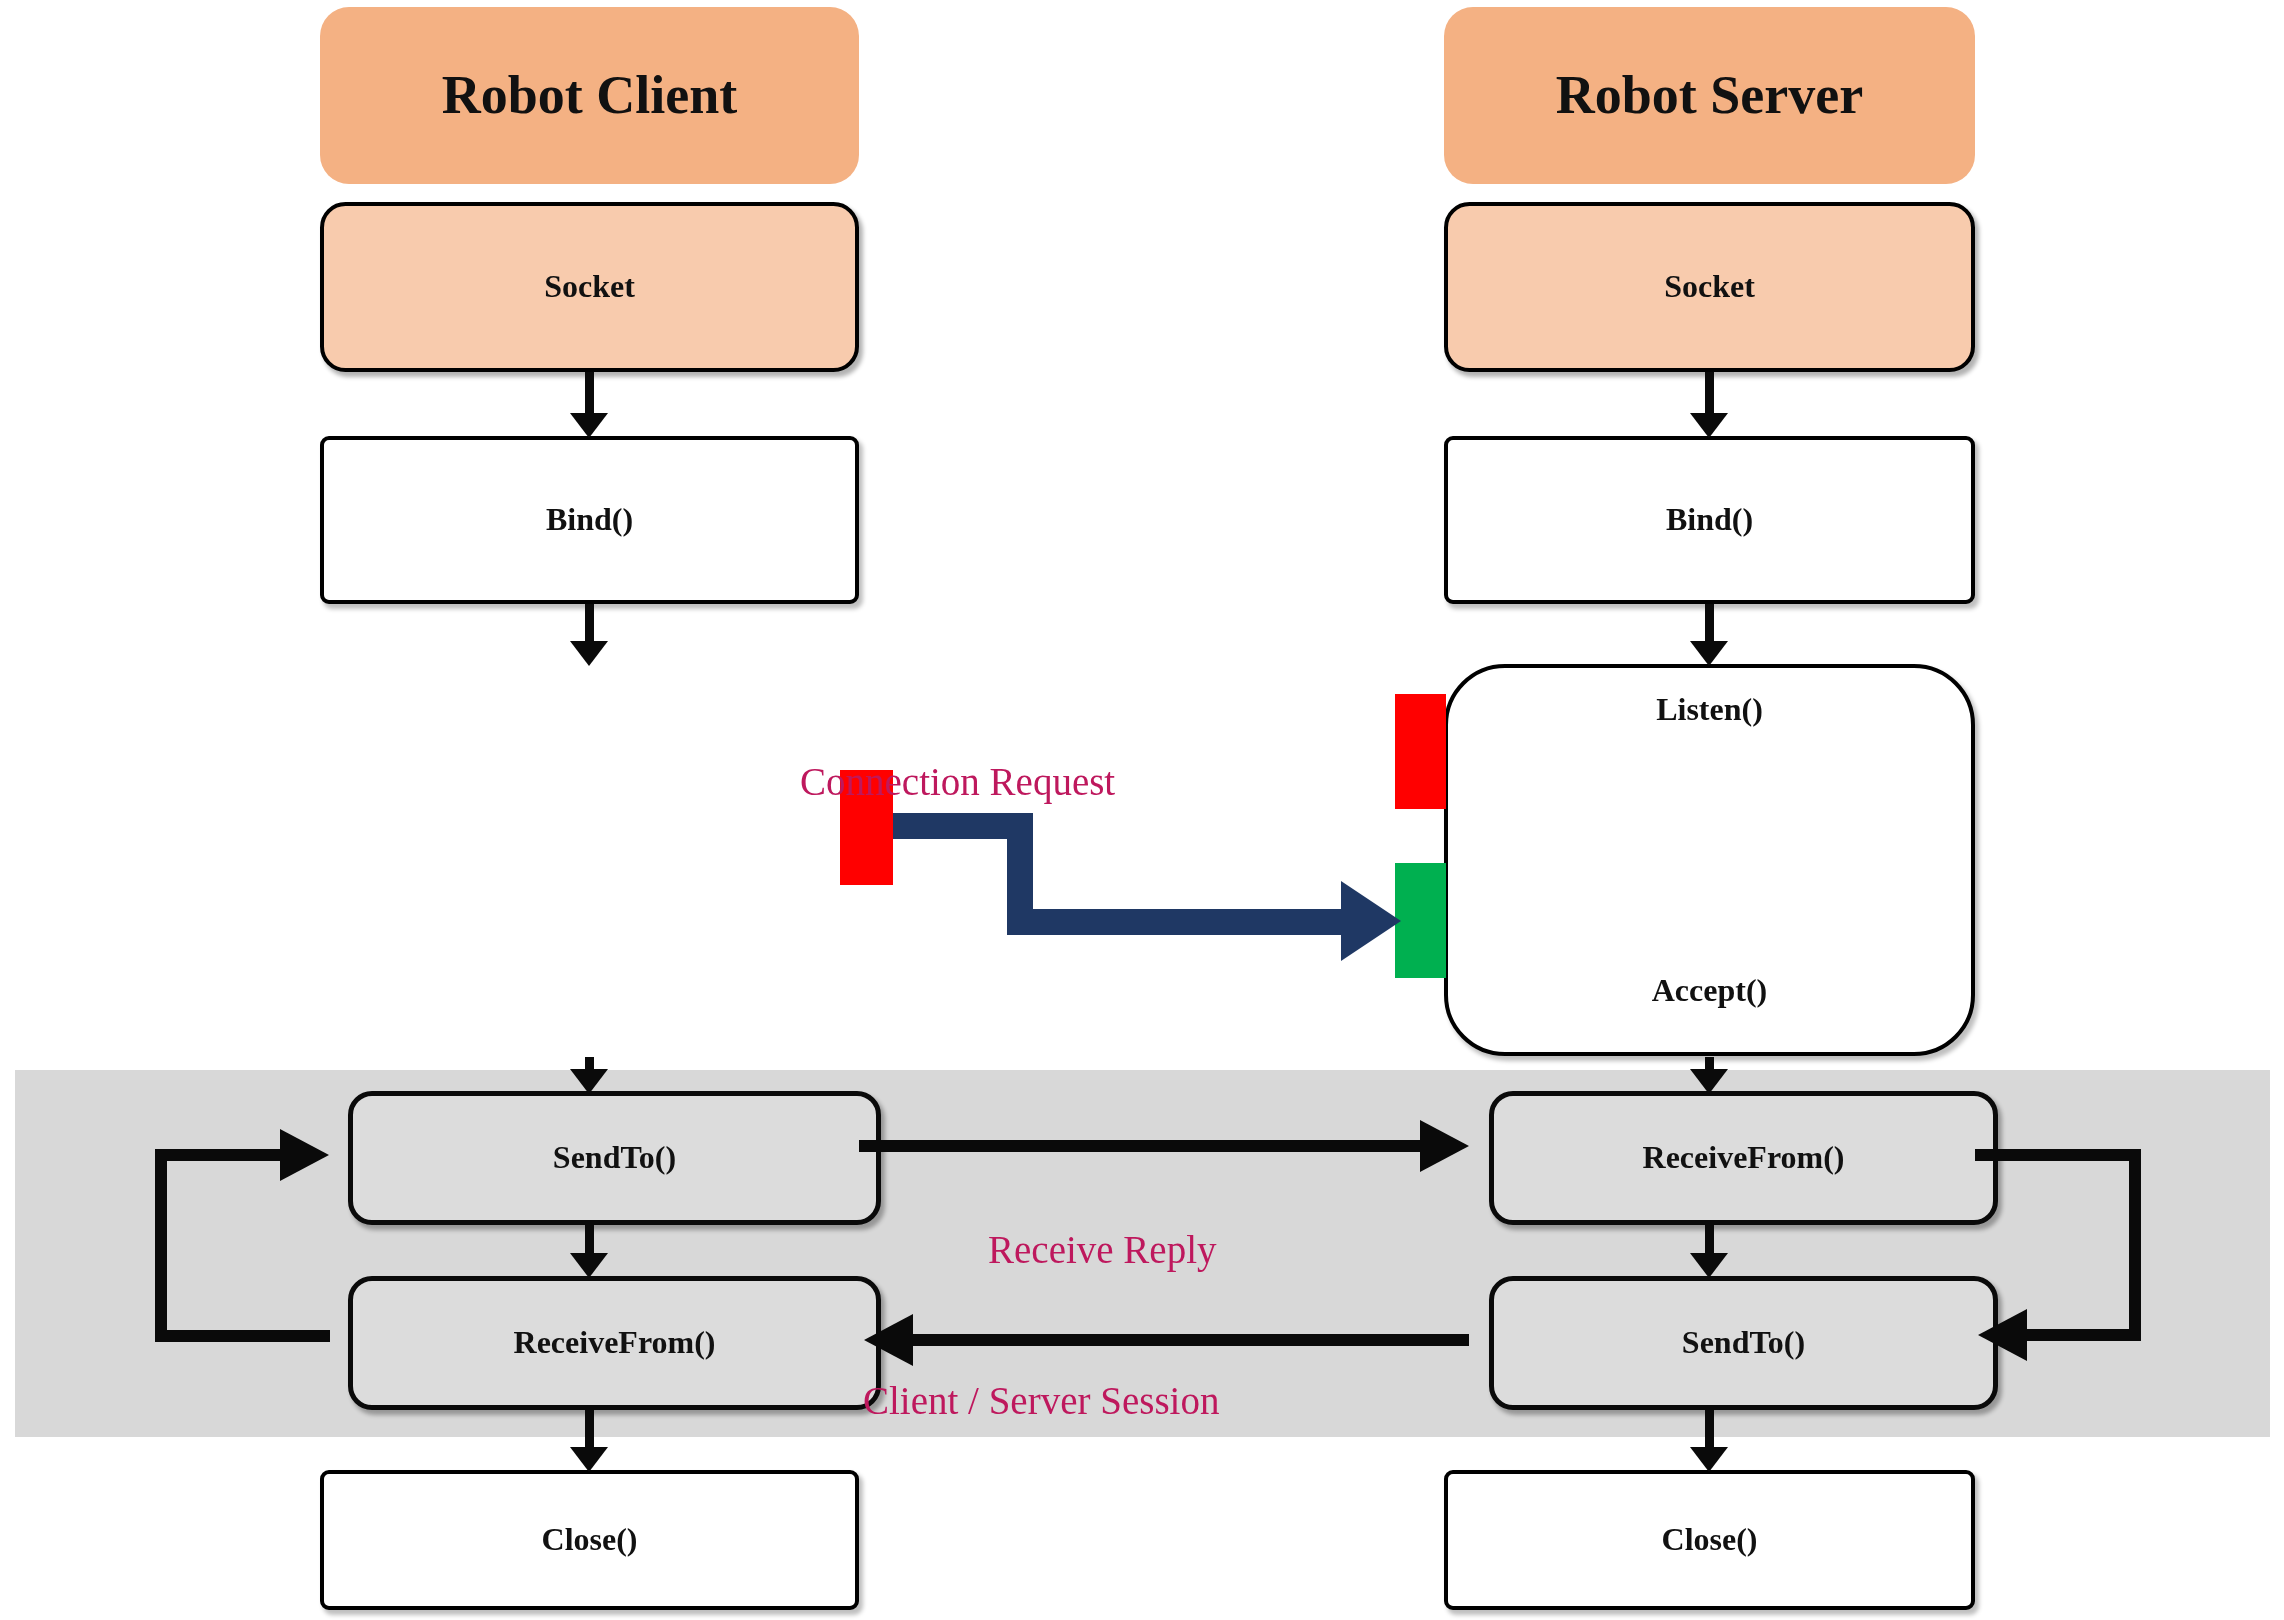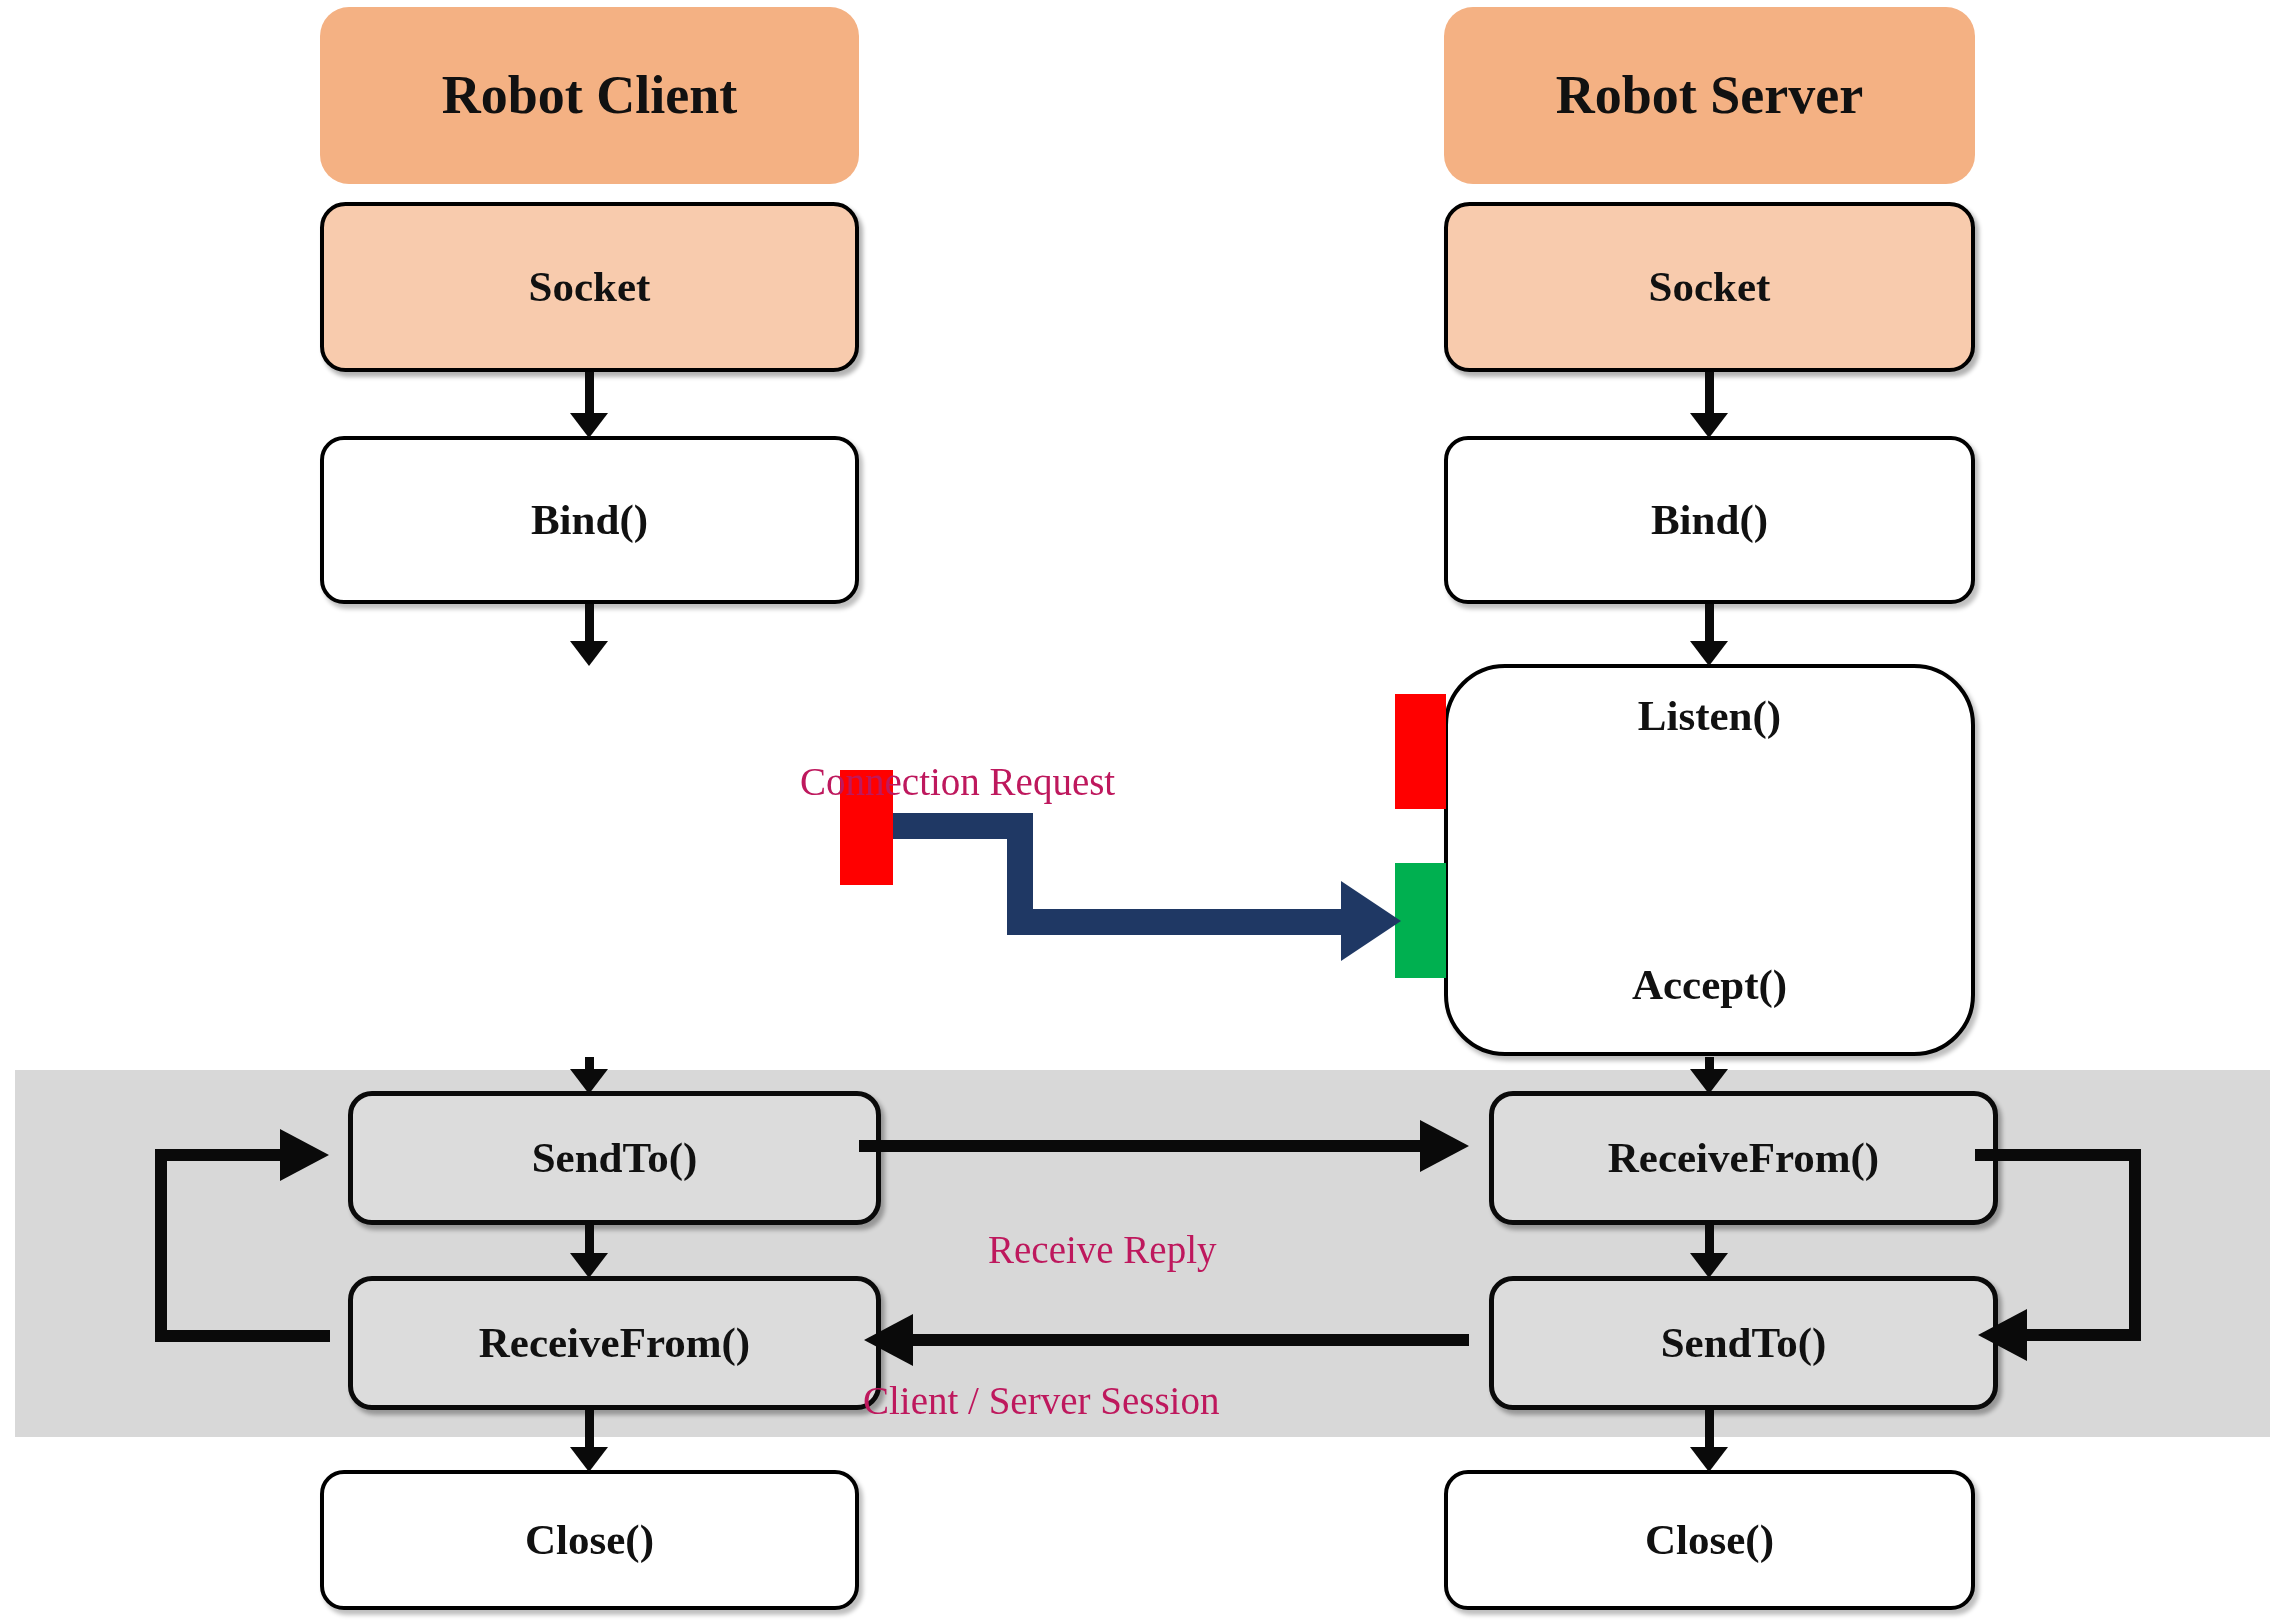--- a/index.html
+++ b/index.html
@@ -13,38 +13,38 @@
     overflow:hidden;
   }
   .box{
     position:absolute;
     box-sizing:border-box;
     display:flex;
     align-items:center;
     justify-content:center;
     text-align:center;
     font-weight:bold;
-    font-size:43px;
+    font-size:32px;
     line-height:1.1;
   }
   .hdr{
     background:#F4B183;
     border-radius:29px;
     font-size:54px;
   }
   .socket{
     background:#F8CBAD;
     border:4.3px solid #000;
     border-radius:25.5px;
     box-shadow:3.4px 4.3px 4.3px rgba(0,0,0,0.30);
   }
   .white{
     background:#ffffff;
     border:4.3px solid #000;
-    border-radius:24px;
+    border-radius:9px;
     box-shadow:3.4px 4.3px 4.3px rgba(0,0,0,0.25);
   }
   .biground{border-radius:61px;}
   .bandbox{
     background:#DCDCDC;
     border:5.1px solid #0a0a0a;
     border-radius:24px;
     box-shadow:3.4px 4.3px 4.3px rgba(0,0,0,0.30);
     margin-left:20px;
   }

